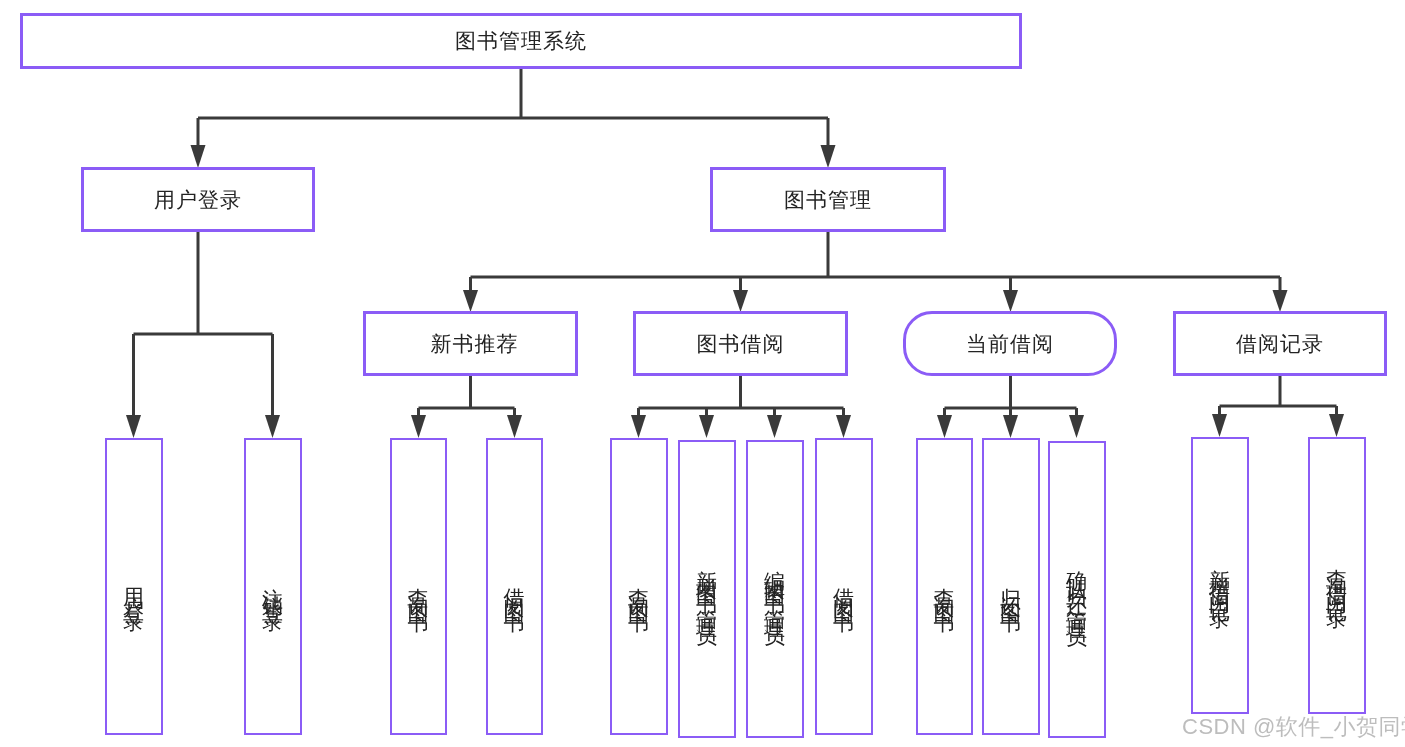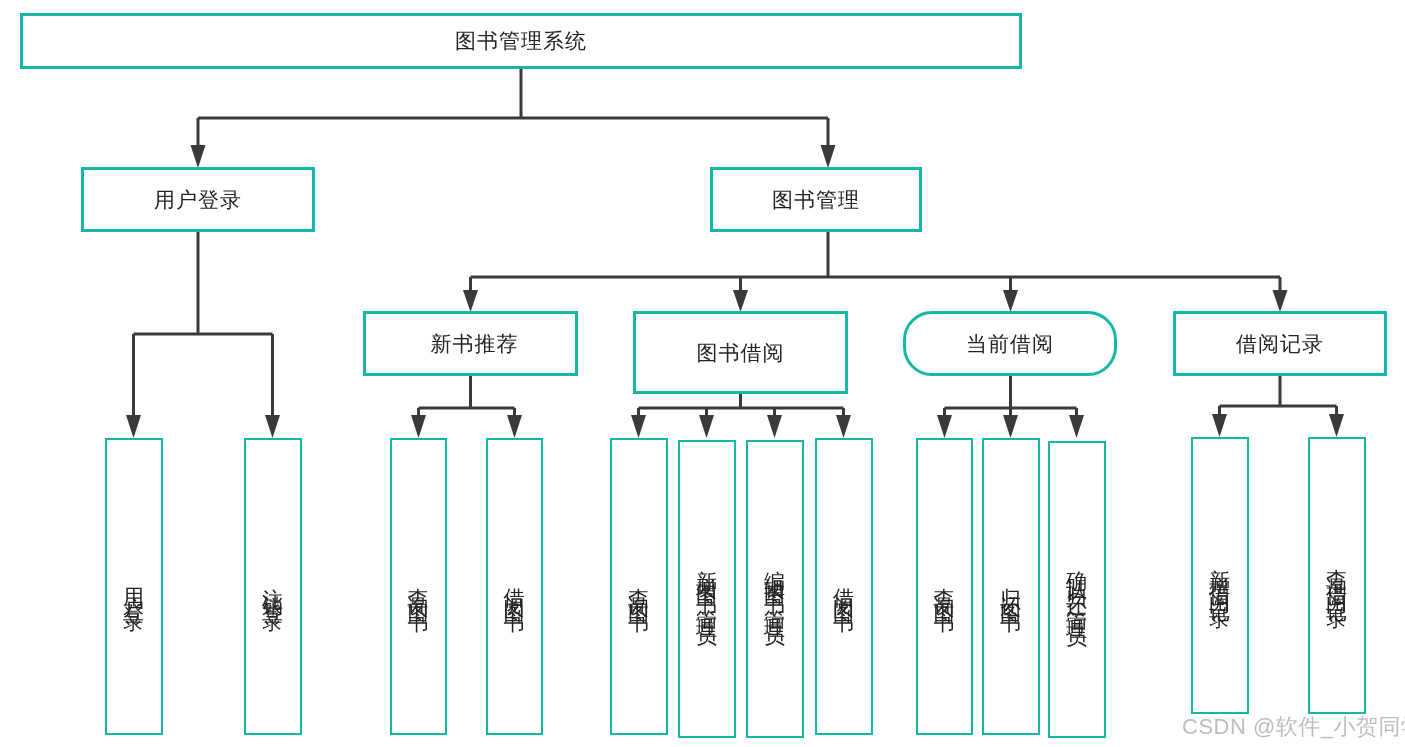--- a/index.html
+++ b/index.html
@@ -7,21 +7,21 @@
     position:relative;
     width:1405px;height:747px;
     background:#ffffff;
     font-family:"Liberation Sans","DejaVu Sans",sans-serif;
     overflow:hidden;
   }
   #wires{position:absolute;left:0;top:0;width:1405px;height:747px;}
   .box{
     position:absolute;
     background:#ffffff;
-    border:3px solid #14b8a6;
+    border:3px solid #8b5cf6;
     box-sizing:border-box;
     display:flex;align-items:center;justify-content:center;
     color:#232323;
     font-size:21px;
     letter-spacing:1px;
     white-space:nowrap;
     z-index:2;
   }
   .leaf{
     border-width:2.5px;
@@ -98,28 +98,28 @@
     </g>
   </svg>
 
   <div class="box" style="left:20px;top:13px;width:1002px;height:56px;">
     <span>图书管理系统</span>
   </div>
 
   <div class="box" style="left:81px;top:167px;width:234px;height:65px;">
     <span>用户登录</span>
   </div>
-  <div class="box" style="left:710px;top:167px;width:212px;height:65px;">
+  <div class="box" style="left:710px;top:167px;width:236px;height:65px;">
     <span>图书管理</span>
   </div>
 
   <div class="box" style="left:363px;top:311px;width:215px;height:65px;padding-left:8px;">
     <span>新书推荐</span>
   </div>
-  <div class="box" style="left:633px;top:311px;width:215px;height:83px;">
+  <div class="box" style="left:633px;top:311px;width:215px;height:65px;">
     <span>图书借阅</span>
   </div>
   <div class="box" style="left:903px;top:311px;width:214px;height:65px;border-radius:29px;">
     <span>当前借阅</span>
   </div>
   <div class="box" style="left:1173px;top:311px;width:214px;height:65px;">
     <span>借阅记录</span>
   </div>
 
   <div class="box leaf" style="left:105px;top:438px;width:58px;height:297px;">

